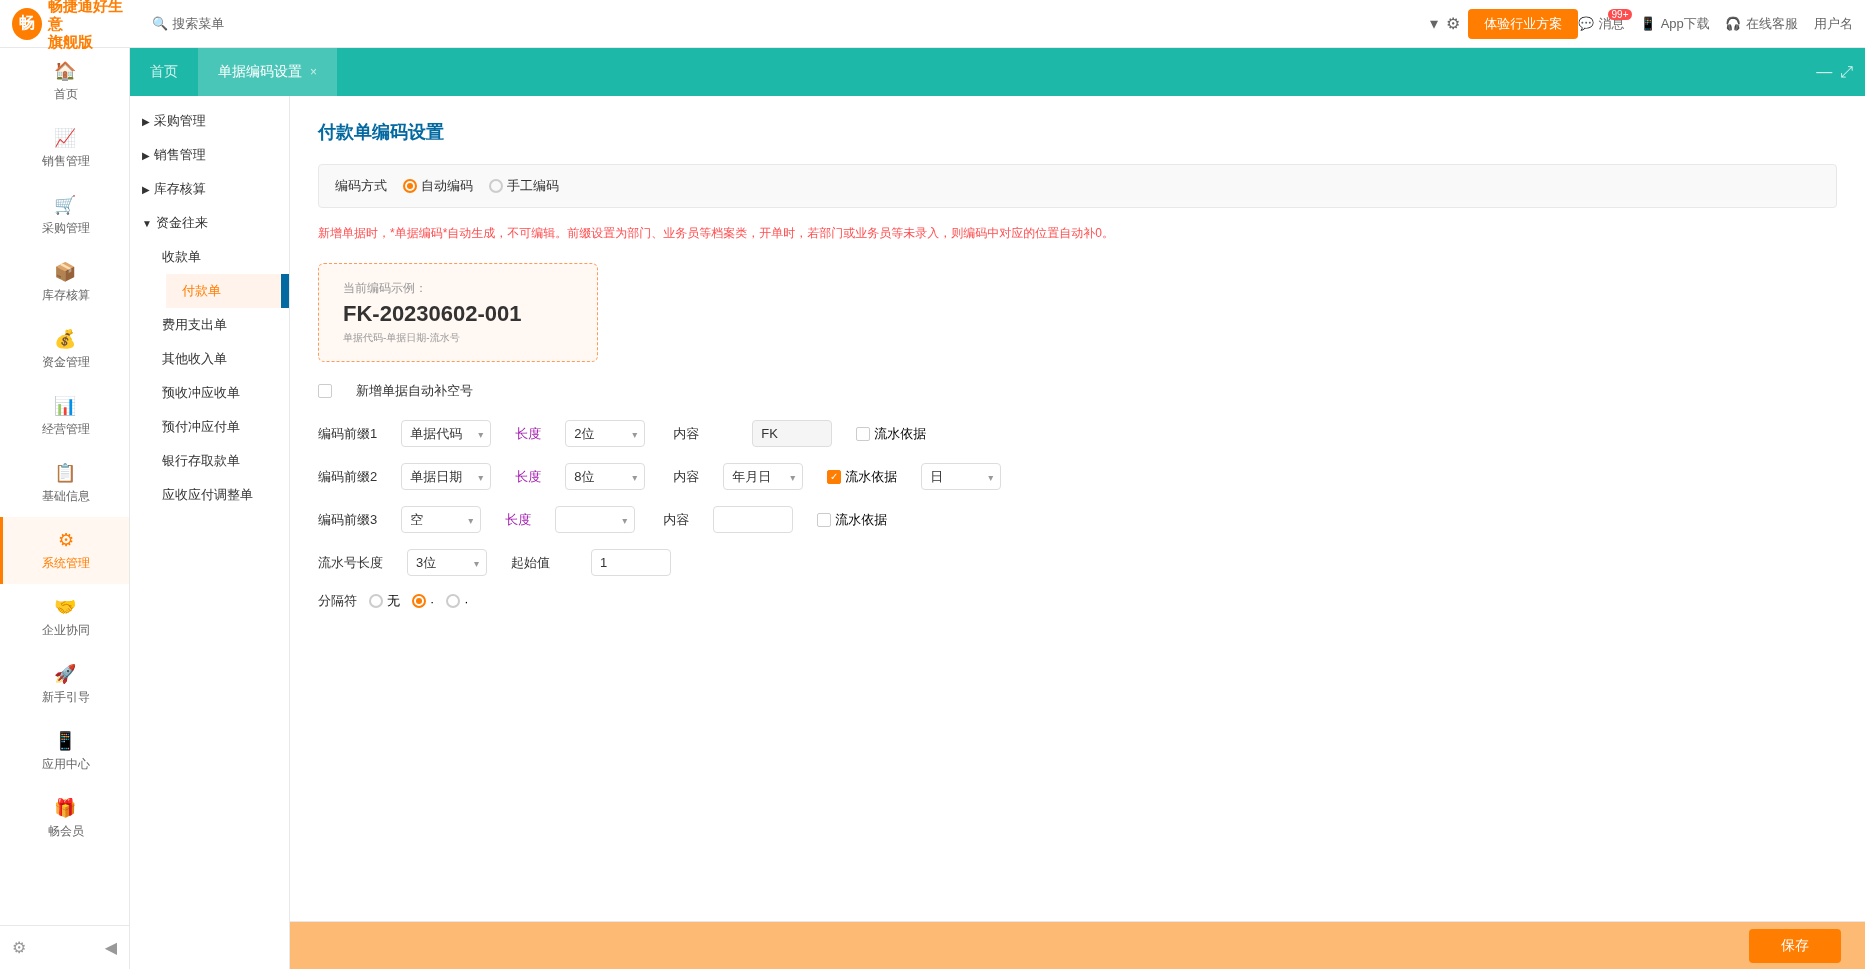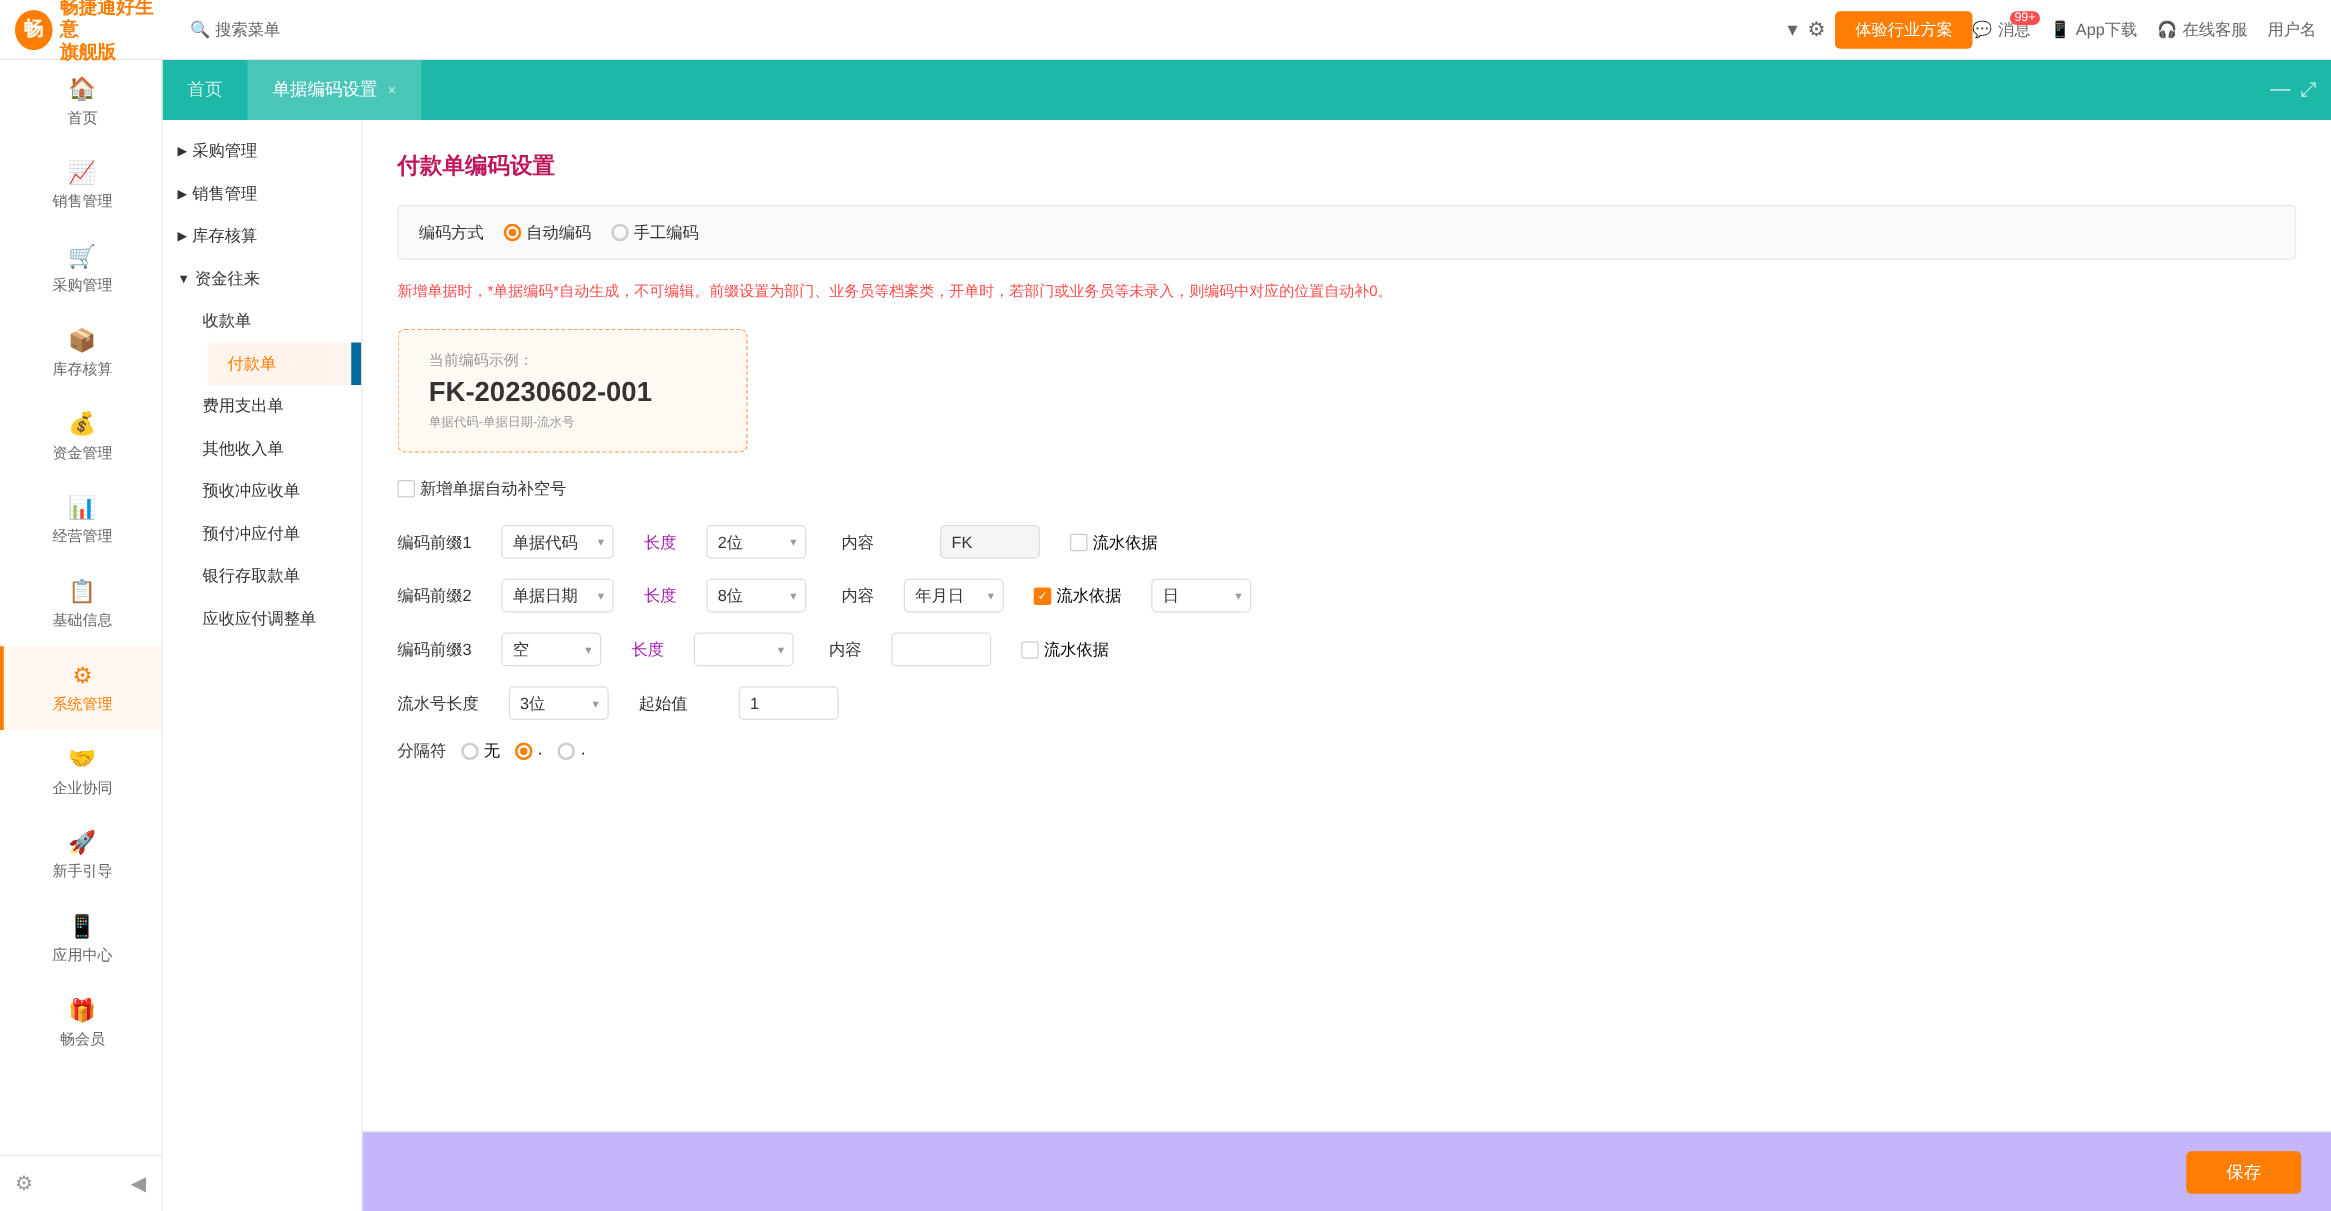--- a/index.html
+++ b/index.html
@@ -102,21 +102,21 @@
       align-items: center;
       gap: 4px;
     }
     .sub-nav-item.active { background: #fff3eb; color: #ff7d00; border-right: 8px solid #0369a1; margin-left: 20px; }
     .sub-nav-group { padding: 8px 12px; font-size: 13px; color: #333; font-weight: 500; cursor: pointer; display: flex; align-items: center; gap: 4px; }
     .sub-nav-children { padding-left: 16px; }
     .expand-arrow { font-size: 10px; }
 
     
     .form-area { flex: 1; padding: 24px 28px; overflow-y: auto; background: #fff; }
-    .form-title { font-size: 18px; font-weight: bold; color: #be185d; margin-bottom: 20px; }
+    .form-title { font-size: 18px; font-weight: bold; color: #0369a1; margin-bottom: 20px; }
 
     
     .encode-method { display: flex; align-items: center; gap: 16px; background: #f9f9f9; border: 1px solid #e8e8e8; padding: 12px 16px; border-radius: 4px; margin-bottom: 16px; }
     .encode-method-label { font-size: 13px; color: #333; }
     .radio-group { display: flex; align-items: center; gap: 16px; }
     .radio-item { display: flex; align-items: center; gap: 4px; font-size: 13px; color: #333; cursor: pointer; }
     .radio-circle { width: 14px; height: 14px; border-radius: 50%; border: 2px solid #ccc; display: flex; align-items: center; justify-content: center; }
     .radio-circle.checked { border-color: #ff7d00; }
     .radio-circle.checked::after { content: ''; width: 6px; height: 6px; border-radius: 50%; background: #ff7d00; }
 
@@ -131,21 +131,21 @@
       border-radius: 6px;
       padding: 16px 24px;
       display: inline-block;
       margin-bottom: 20px;
       min-width: 280px;
     }
     .example-code { font-size: 22px; font-weight: bold; color: #333; margin-bottom: 4px; }
     .example-desc { font-size: 10px; color: #999; }
 
     
-    .checkbox-row { display: flex; align-items: center; gap: 4px; margin-bottom: 20px; font-size: 13px; color: #333; }
+    .checkbox-row { display: flex; align-items: center; gap: 24px; margin-bottom: 20px; font-size: 13px; color: #333; }
     .checkbox-box { width: 14px; height: 14px; border: 1px solid #ccc; border-radius: 2px; cursor: pointer; }
 
     
     .form-row { display: flex; align-items: center; gap: 24px; margin-bottom: 16px; flex-wrap: wrap; }
     .form-label { font-size: 13px; color: #333; min-width: 56px; }
     .form-select-wrapper { position: relative; display: inline-block; }
     .form-select-wrapper select {
       appearance: none;
       border: 1px solid #ddd;
       border-radius: 4px;
@@ -169,22 +169,22 @@
     .content-tag { font-size: 13px; color: #333; margin-left: 4px; }
 
     
     .separator-row { display: flex; align-items: center; gap: 12px; margin-bottom: 16px; }
     .separator-label { font-size: 13px; color: #333; }
     .sep-options { display: flex; align-items: center; gap: 12px; }
     .sep-radio { display: flex; align-items: center; gap: 4px; font-size: 13px; cursor: pointer; }
 
     
     .bottom-bar {
-      height: 64px;
-      background: #c4b5fd;
+      height: 48px;
+      background: #fdba74;
       border-top: 1px solid #e8e8e8;
       display: flex;
       align-items: center;
       justify-content: flex-end;
       padding: 0 24px;
       flex-shrink: 0;
     }
     .btn-save { background: #ff7d00; color: white; border: none; border-radius: 4px; padding: 8px 32px; font-size: 14px; cursor: pointer; }
 
     

